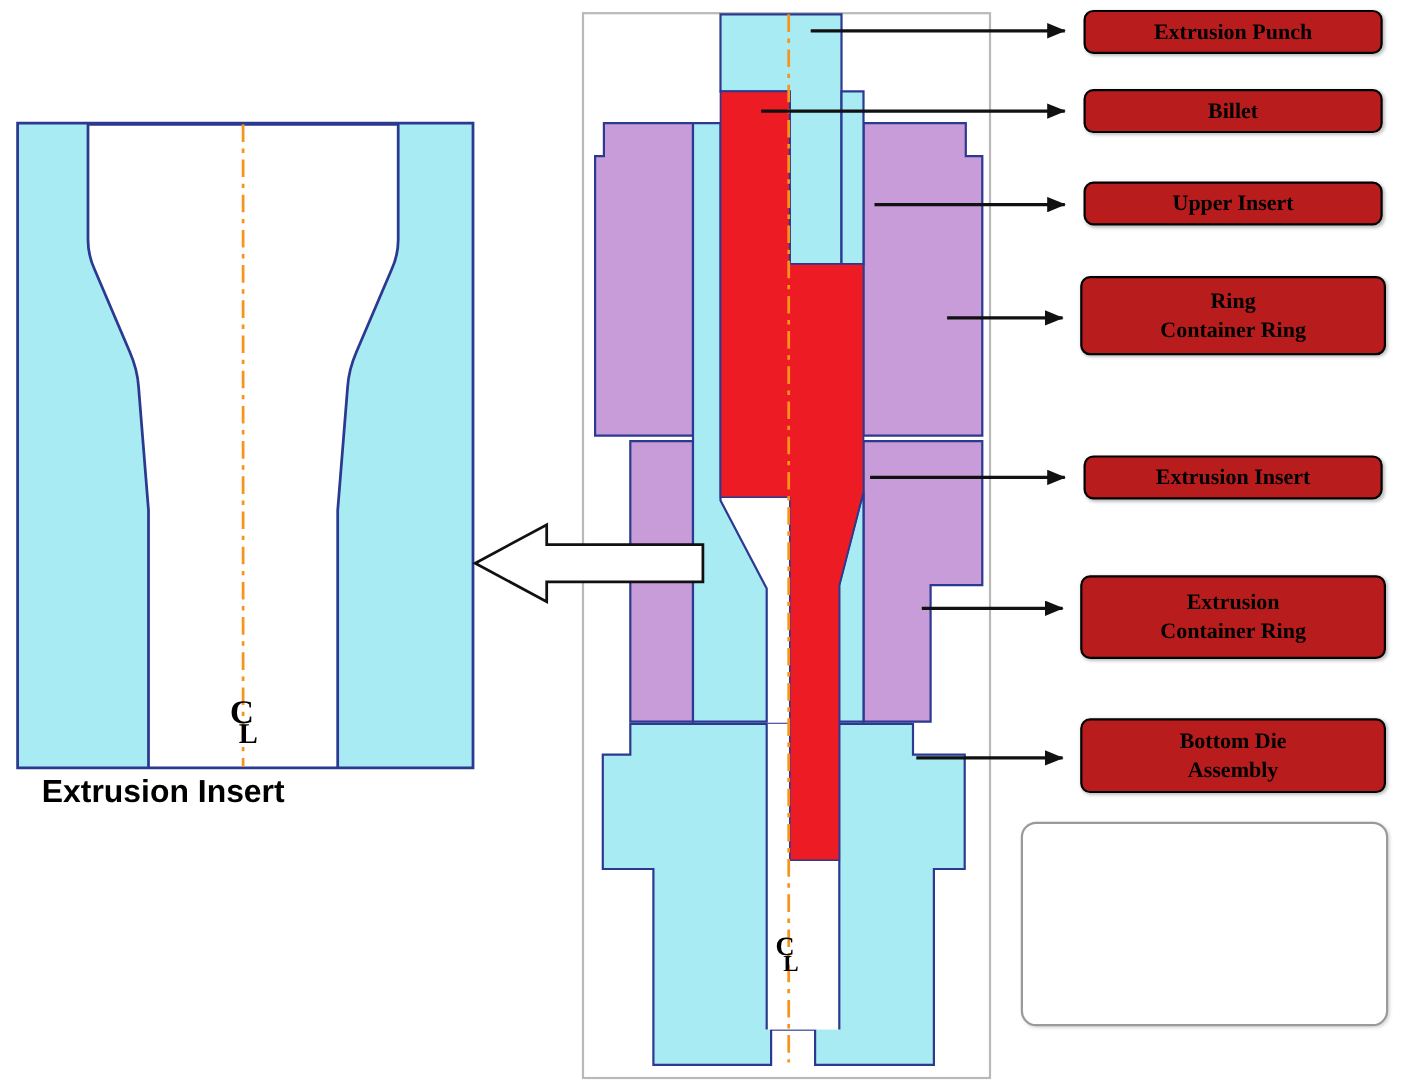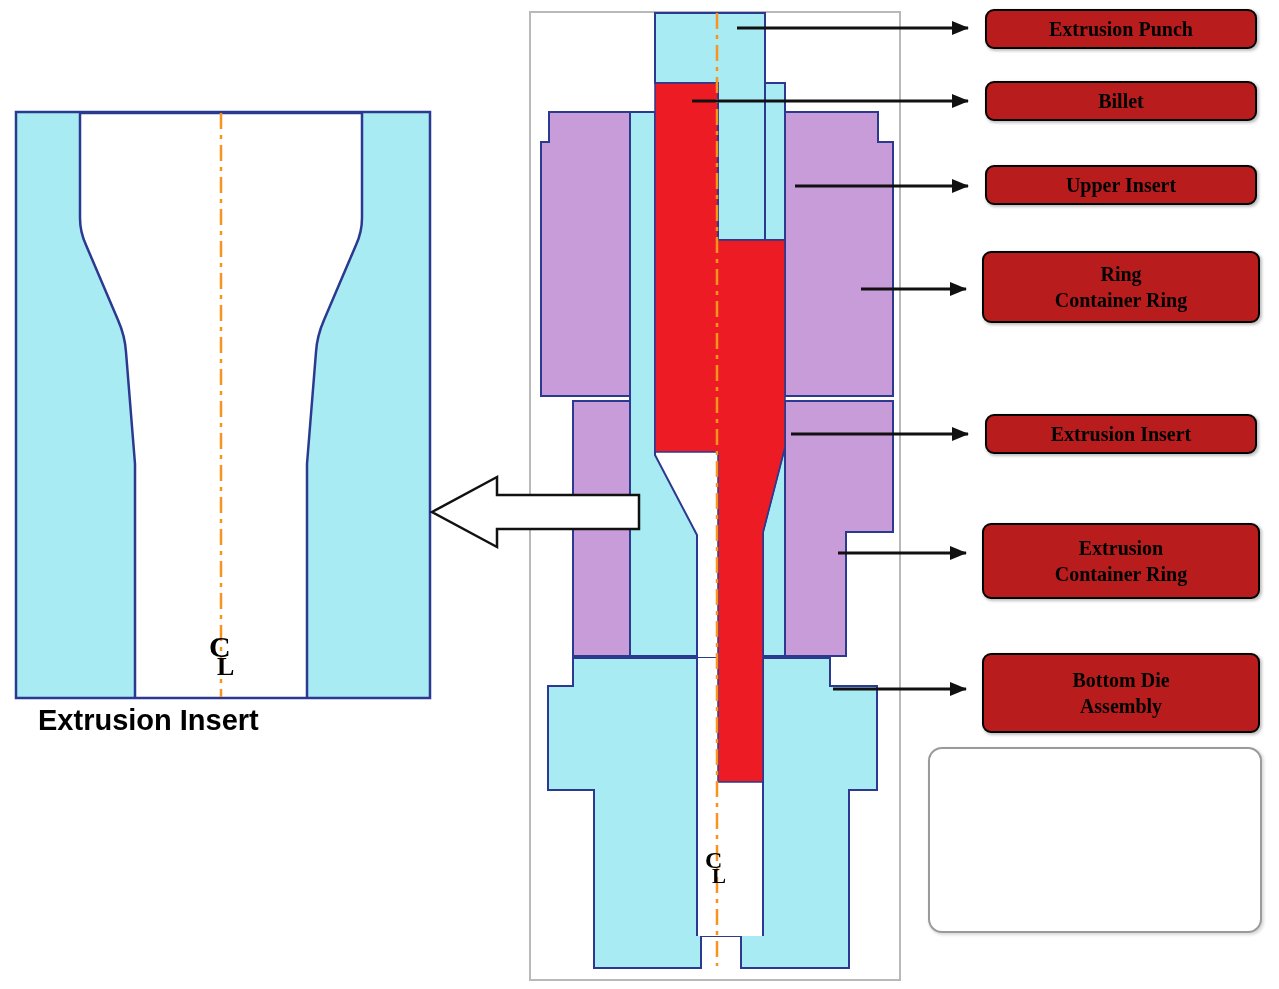--- a/index.html
+++ b/index.html
@@ -134,20 +134,20 @@
   <div class="label-box" style="left:985px;top:414px;width:272px;height:40px;">
     <span>Extrusion Insert</span>
       <span></span>
   </div>
 
   <div class="label-box" style="left:982px;top:523px;width:278px;height:76px;">
     <span>Extrusion</span>
       <span>Container Ring</span>
   </div>
 
-  <div class="label-box" style="left:982px;top:653px;width:278px;height:80px;">
+  <div class="label-box" style="left:982px;top:653px;width:278px;height:68px;">
     <span>Bottom Die</span>
       <span>Assembly</span>
   </div>
 
   <div class="empty-box" style="left:928px;top:747px;width:334px;height:186px;"></div>
 
 </div>
 
 </body></html>

